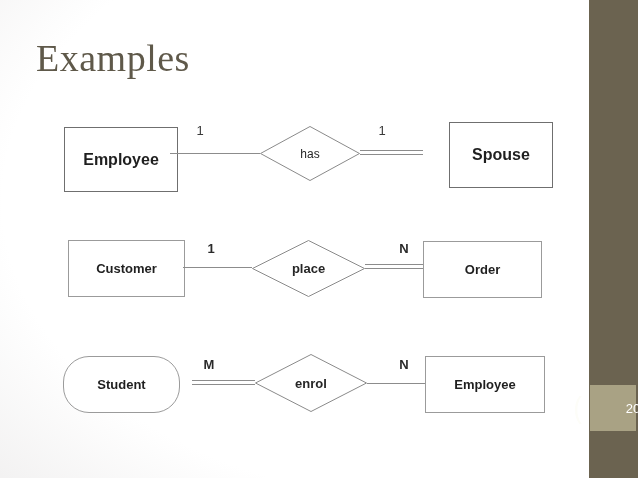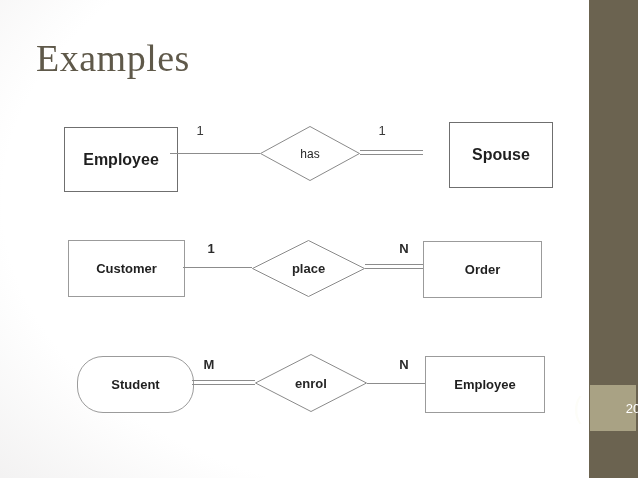--- a/index.html
+++ b/index.html
@@ -83,21 +83,21 @@
       <div class="rel-label">place</div>
     </div>
     <div class="dline" style="left:365px;top:264px;width:58px;"></div>
     <div class="card" style="left:393px;top:241px;">N</div>
     <div class="entity" style="left:423px;top:241px;width:117px;height:55px;">
       <span>Order</span>
     </div>
   </div>
 
   <div class="row3">
-    <div class="entity" style="left:77px;top:356px;width:115px;height:55px;border-radius:26px;">
+    <div class="entity" style="left:63px;top:356px;width:115px;height:55px;border-radius:26px;">
       <span>Student</span>
     </div>
     <div class="dline" style="left:192px;top:380px;width:63px;"></div>
     <div class="card" style="left:198px;top:357px;">M</div>
     <div class="diamond" style="left:255px;top:354px;width:112px;height:58px;">
       <svg width="112" height="58" viewBox="0 0 112 58">
         <polygon points="0.5,29 56,0.5 111.5,29 56,57.5" fill="#ffffff" stroke="#8a8a8a" stroke-width="1"></polygon>
       </svg>
       <div class="rel-label">enrol</div>
     </div>

